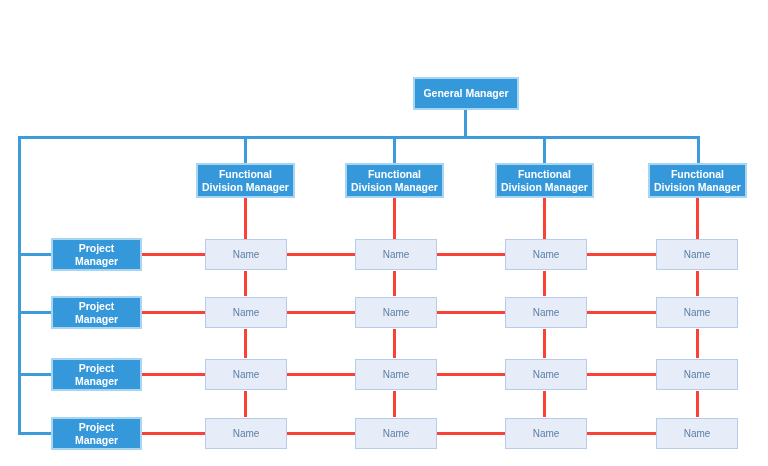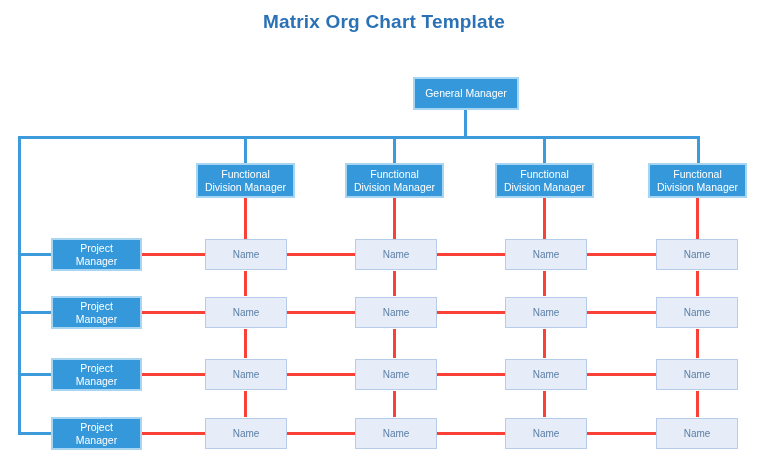--- a/index.html
+++ b/index.html
@@ -28,21 +28,21 @@
     text-align:center;
     line-height:1.15;
   }
   .node .lbl{display:block;}
 
   
   .node.solid{
     background:#3498db;
     border:2px solid #a8d5f2;
     color:#ffffff;
-    font-weight:normal;
+    font-weight:bold;
     font-size:10.5px;
     z-index:6;
     justify-content:center;
   }
   .node.gm{font-size:10.5px;}
 
   
   .node.light{
     background:#e6edf8;
     border:1px solid #b7cce8;
@@ -56,21 +56,20 @@
   .ln{position:absolute;z-index:1;}
   .ln.blue{background:#3d9bdc;}
   .ln.red{background:#fa4138;}
   .ln.redline{z-index:2;}
 </style>
 </head>
 <body>
 
 <div id="chart">
 
-  <div class="title">Matrix Org Chart Template</div>
 
   <div class="node solid gm" style="left:413px;top:77px;width:106px;height:33px;">
     <span class="lbl">General Manager</span>
   </div>
 
   <div class="ln blue" style="left:464px;top:110px;width:3px;height:29px;"></div>
 
   <div class="ln blue" style="left:18px;top:136px;width:682px;height:3px;"></div>
 
   <div class="ln blue" style="left:244px;top:136px;width:3px;height:28px;"></div>

